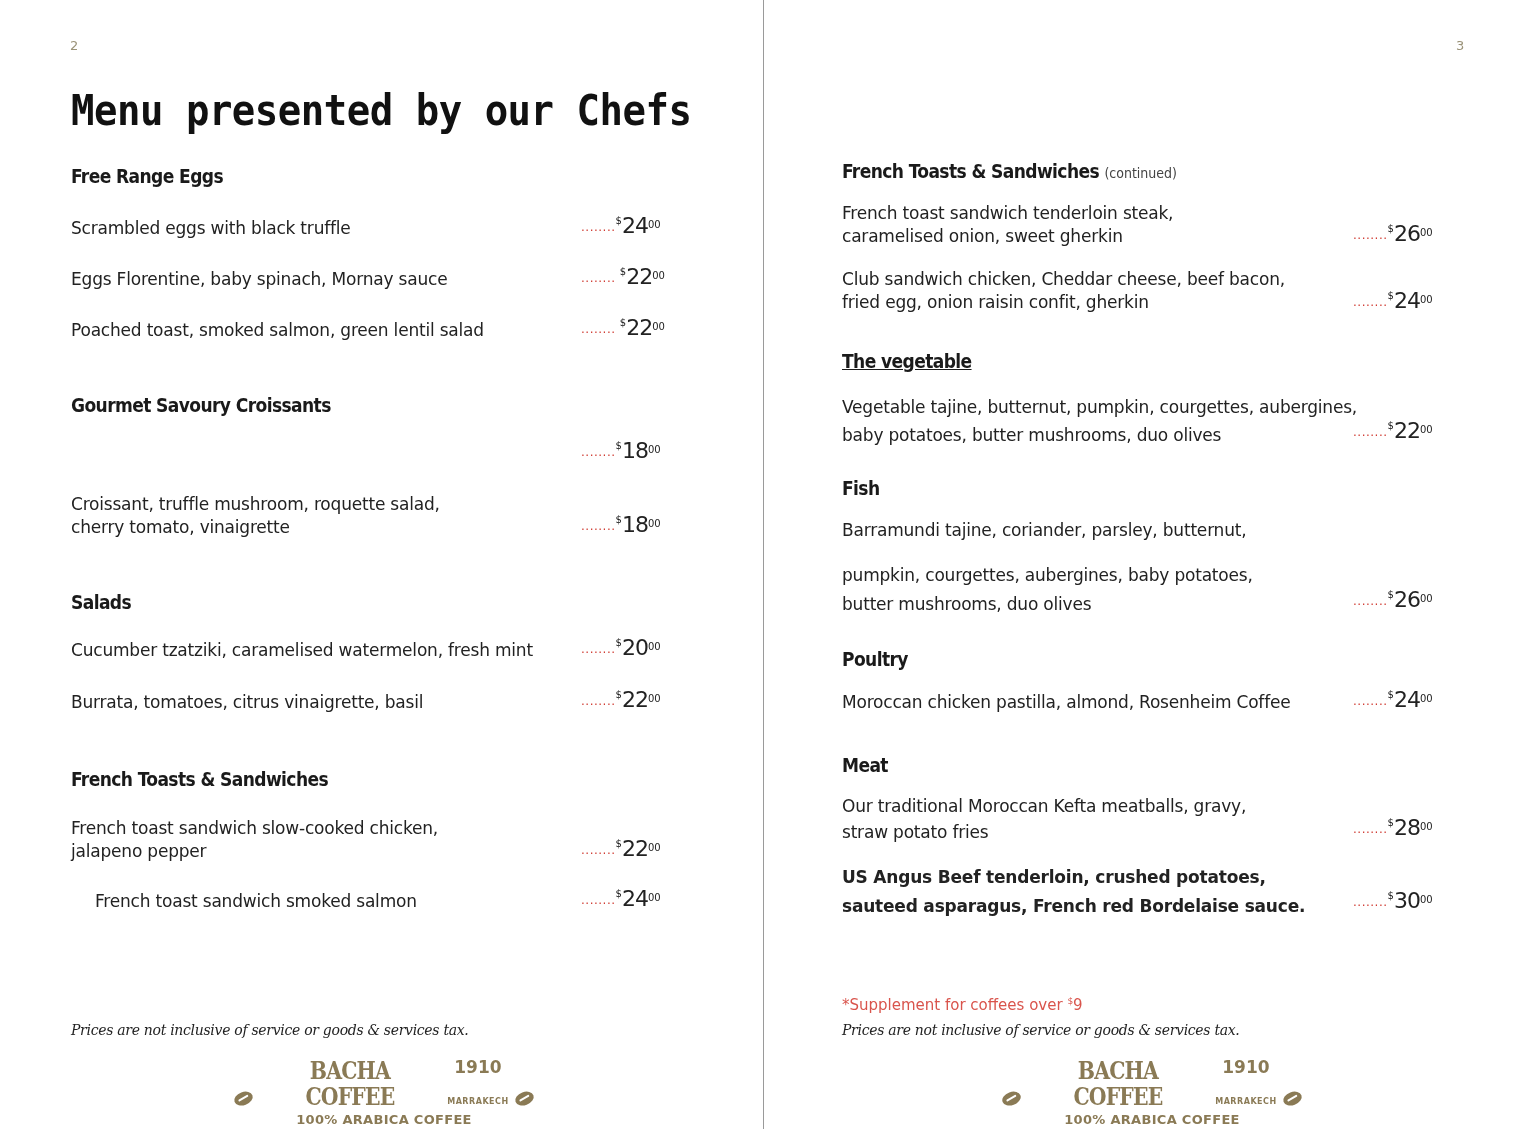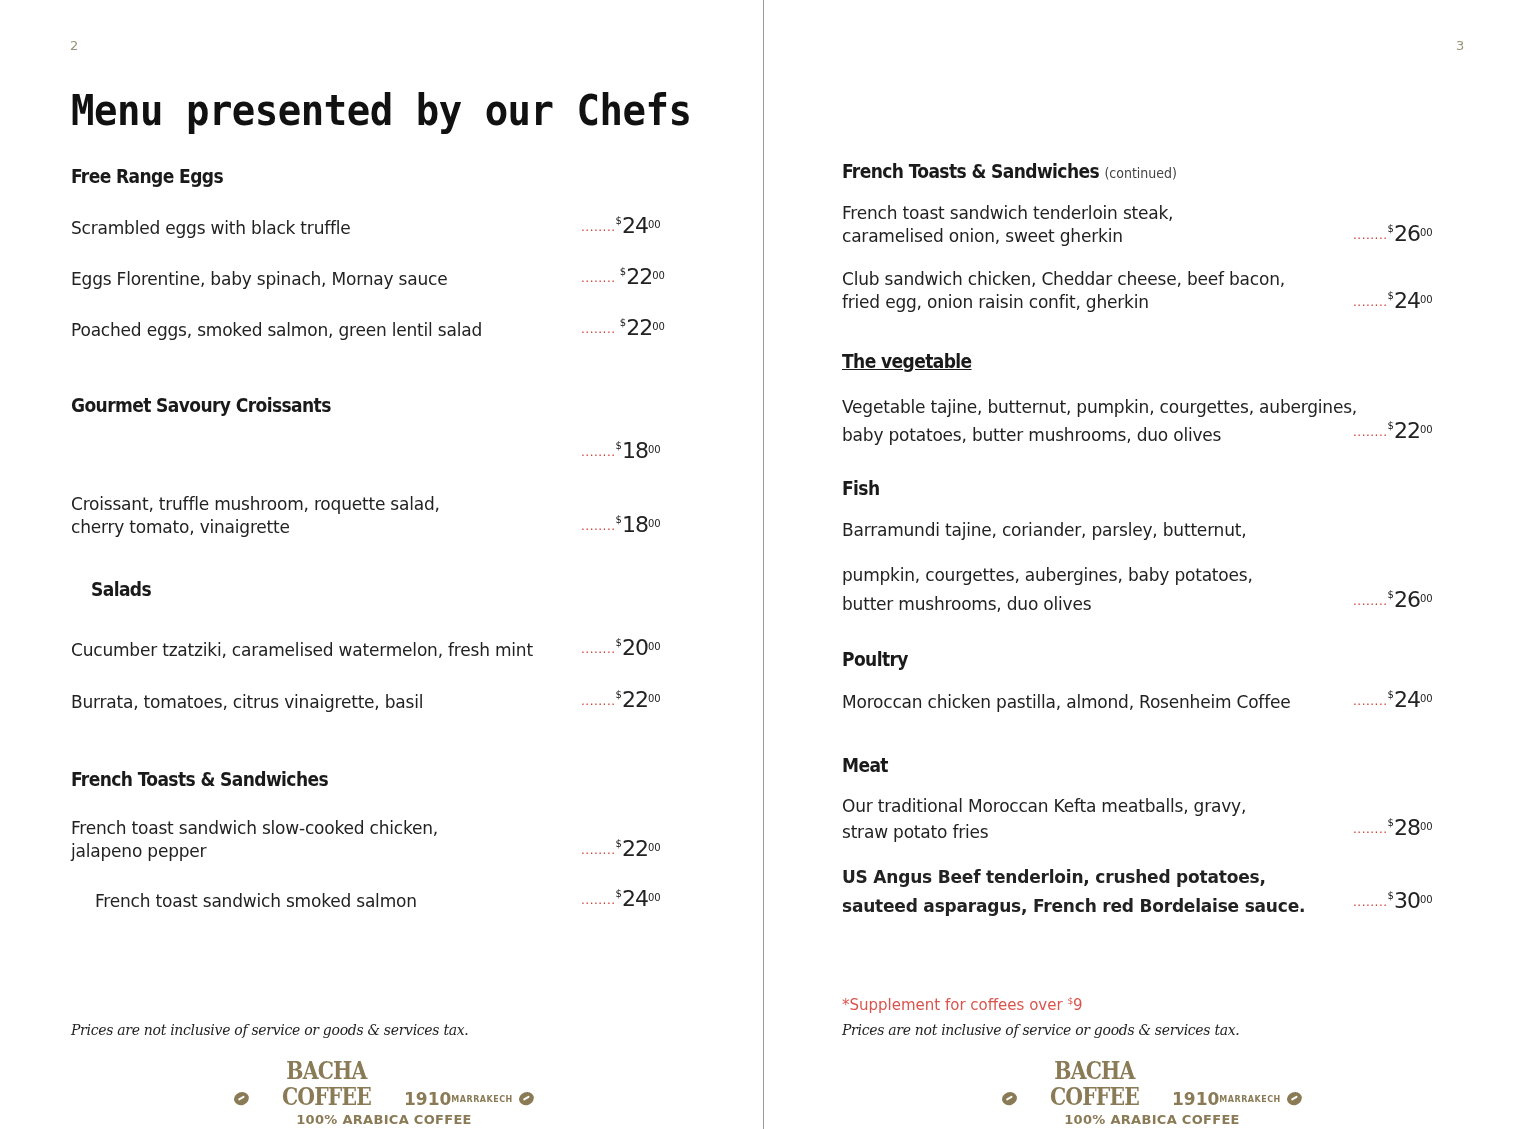--- a/index.html
+++ b/index.html
@@ -21,52 +21,52 @@
   .price .cur { font-size:10px; vertical-align:9px; margin-right:1px; }
   .price .cents { font-size:10px; vertical-align:5px; letter-spacing:0; }
   .footnote { position:absolute; font-family:"DejaVu Serif", serif; font-style:italic; font-size:14px; color:#222; letter-spacing:-0.3px; }
   .supplement { position:absolute; font-size:15px; color:#d9544c; }
   .supplement sup { font-size:9px; }
   .logo { position:absolute; width:300px; text-align:center; color:#8a7a55; }
   .logo .row1 { display:flex; align-items:flex-end; justify-content:center; gap:6px; }
   .logo .bean { width:22px; height:13px; background:#8a7a55; border-radius:50%; transform:rotate(-20deg); position:relative; margin-bottom:5px; }
   .logo .bean::after { content:""; position:absolute; left:4px; right:4px; top:5px; height:2px; background:#fff; border-radius:2px; transform:rotate(-10deg); }
   .logo .brand { font-family:"DejaVu Serif", serif; font-weight:bold; font-size:24px; letter-spacing:-1px; line-height:26px; transform:scaleX(0.85); }
-  .logo .year { display:flex; align-items:center; line-height:11px; margin-bottom:3px; }
+  .logo .year { display:flex; flex-direction:column; align-items:center; line-height:11px; margin-bottom:3px;gap:21px; }
   .logo .year .y { font-weight:bold; font-size:17px; line-height:16px; }
   .logo .year .city { font-weight:bold; font-size:8px; letter-spacing:0.5px; }
   .logo .tag { font-weight:bold; font-size:13px; letter-spacing:0.3px; margin-top:2px; }
 </style>
 </head>
 <body>
 
 <div class="page left">
   <div class="pagenum" style="left:70px;">2</div>
   <h1 class="title">Menu presented by our Chefs</h1>
 
   <div class="section-title" style="left:71px; top:165px;">Free Range Eggs</div>
   <div class="item" style="left:71px; top:217px;">Scrambled eggs with black truffle</div>
   <div class="price" style="left:581px; top:213px;"><span class="dots">........</span><span class="cur">$</span><span>24</span><span class="cents">00</span></div>
 
   <div class="item" style="left:71px; top:268px;">Eggs Florentine, baby spinach, Mornay sauce</div>
   <div class="price" style="left:581px; top:264px;"><span class="dots">........ </span><span class="cur">$</span><span>22</span><span class="cents">00</span></div>
 
-  <div class="item" style="left:71px; top:319px;">Poached eggs, smoked salmon, green lentil salad</div>
+  <div class="item" style="left:71px; top:319px;">Poached toast, smoked salmon, green lentil salad</div>
   <div class="price" style="left:581px; top:315px;"><span class="dots">........ </span><span class="cur">$</span><span>22</span><span class="cents">00</span></div>
 
   <div class="section-title" style="left:71px; top:394px;">Gourmet Savoury Croissants</div>
   <div class="price" style="left:581px; top:438px;"><span class="dots">........</span><span class="cur">$</span><span>18</span><span class="cents">00</span></div>
 
   <div class="item" style="left:71px; top:493px;">
     <div>Croissant, truffle mushroom, roquette salad,</div>
     <div>cherry tomato, vinaigrette</div>
   </div>
   <div class="price" style="left:581px; top:512px;"><span class="dots">........</span><span class="cur">$</span><span>18</span><span class="cents">00</span></div>
 
-  <div class="section-title" style="left:71px; top:578px;margin-left:20px;">Salads</div>
+  <div class="section-title" style="left:71px; top:591px;">Salads</div>
   <div class="item" style="left:71px; top:639px;">Cucumber tzatziki, caramelised watermelon, fresh mint</div>
   <div class="price" style="left:581px; top:635px;"><span class="dots">........</span><span class="cur">$</span><span>20</span><span class="cents">00</span></div>
 
   <div class="item" style="left:71px; top:691px;text-align:center;">Burrata, tomatoes, citrus vinaigrette, basil</div>
   <div class="price" style="left:581px; top:687px;"><span class="dots">........</span><span class="cur">$</span><span>22</span><span class="cents">00</span></div>
 
   <div class="section-title" style="left:71px; top:768px;">French Toasts &amp; Sandwiches</div>
   <div class="item" style="left:71px; top:817px;">
     <div>French toast sandwich slow-cooked chicken,</div>
     <div>jalapeno pepper</div>

